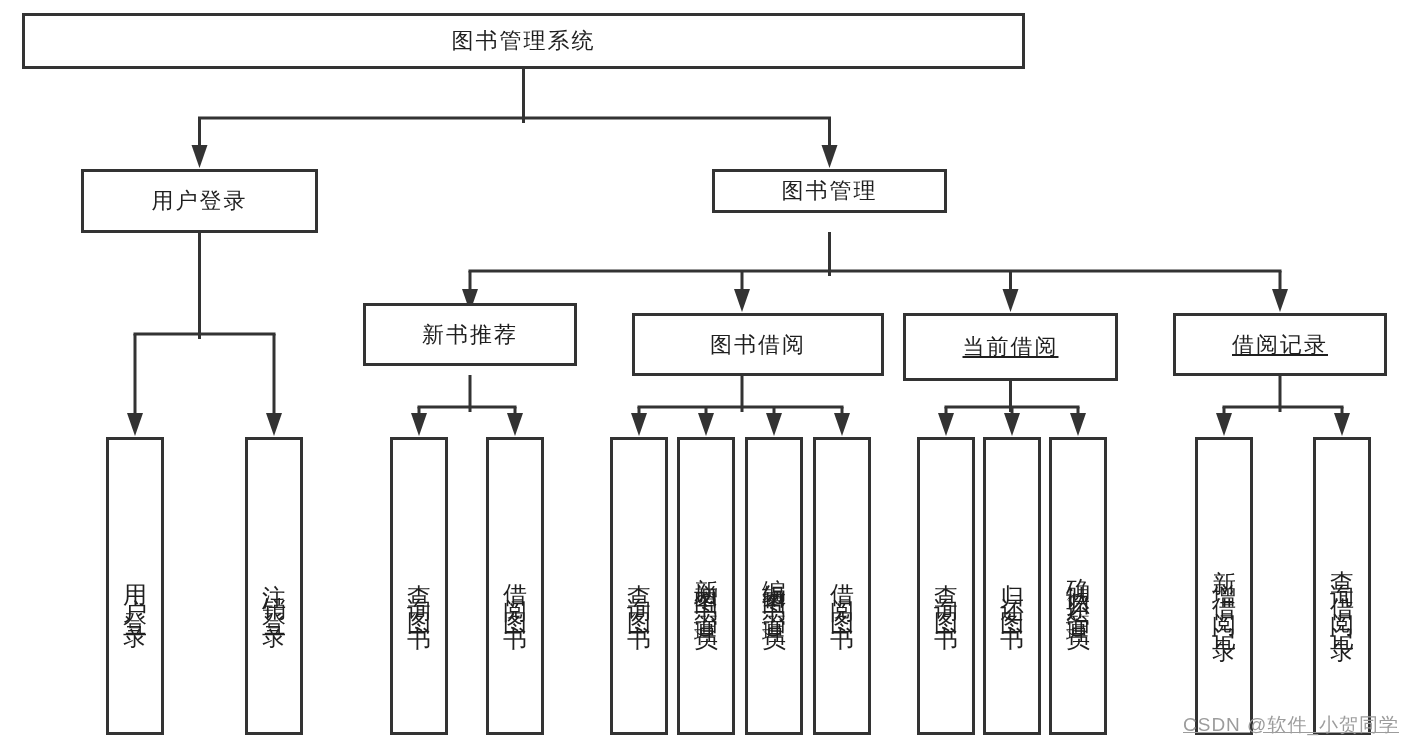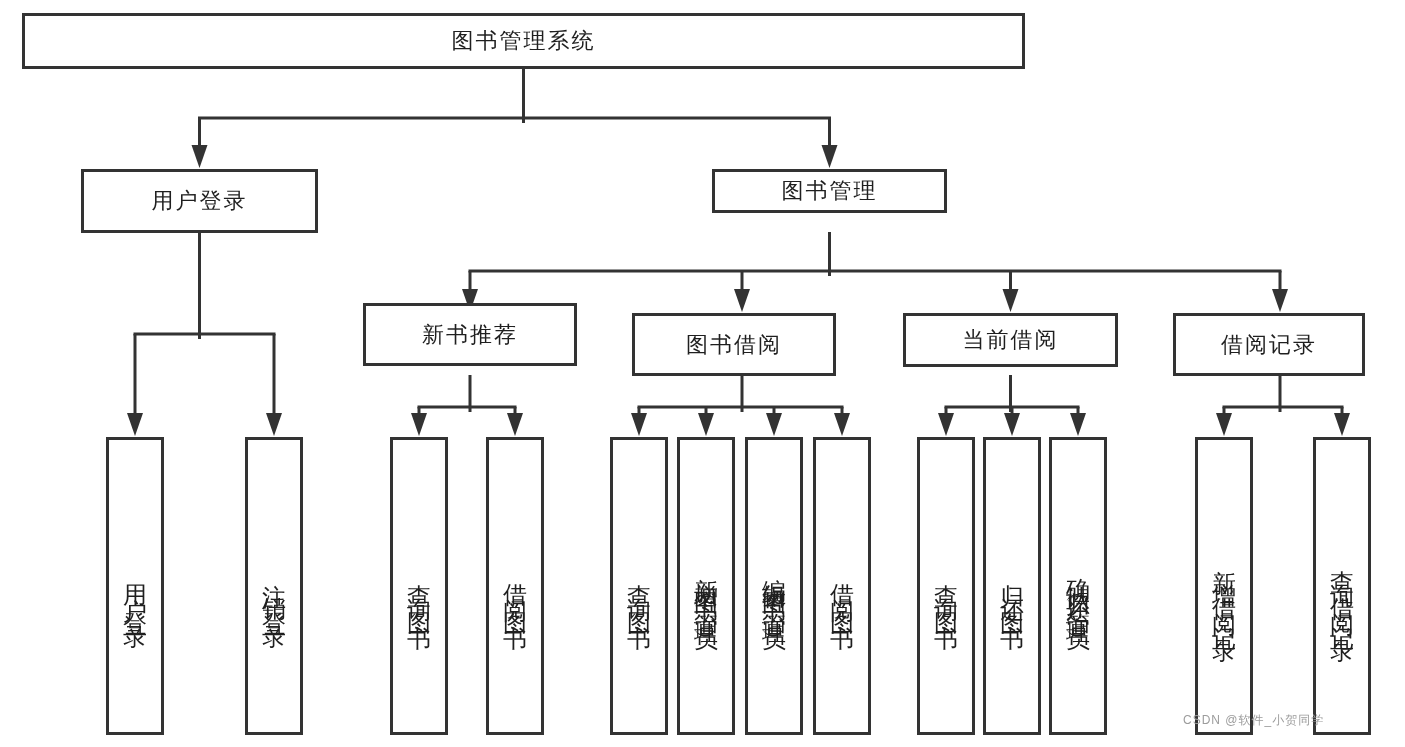--- a/index.html
+++ b/index.html
@@ -50,24 +50,25 @@
   .node.tall .label.tight {
     letter-spacing: 7px;
     transform: translateY(4px);
   }
 
   .watermark {
     position: absolute;
     left: 1183px;
     top: 712px;
     color: var(--wm, #9c9c9c);
-    font-size: 12px;
+    font-size: 19px;
     letter-spacing: 1px;
     white-space: nowrap;
     z-index: 4;
+    text-decoration: underline;
   }
 </style>
 </head>
 <body>
 
 <div class="canvas">
   <svg class="connectors" width="1405" height="747" viewBox="0 0 1405 747">
       <g>
         <line x1="523.5" y1="68" x2="523.5" y2="123" class="edge"></line>
         <line x1="198" y1="118" x2="831" y2="118" class="edge"></line>
@@ -141,27 +142,27 @@
       </div>
       <div class="node wide" style="left: 81px; top: 169px; width: 237px; height: 64px;">
         <span class="label">用户登录</span>
       </div>
       <div class="node wide" style="left: 712px; top: 169px; width: 235px; height: 44px;">
         <span class="label">图书管理</span>
       </div>
       <div class="node wide" style="left: 363px; top: 303px; width: 214px; height: 63px;">
         <span class="label">新书推荐</span>
       </div>
-      <div class="node wide" style="left: 632px; top: 313px; width: 204px; height: 63px;">
+      <div class="node wide" style="left: 632px; top: 313px; width: 252px; height: 63px;">
         <span class="label">图书借阅</span>
       </div>
-      <div class="node wide" style="left: 903px; top: 313px; width: 215px; height: 54px;">
+      <div class="node wide" style="left: 903px; top: 313px; width: 215px; height: 68px; text-decoration: underline;">
         <span class="label">当前借阅</span>
       </div>
-      <div class="node wide" style="left: 1173px; top: 313px; width: 192px; height: 63px;">
+      <div class="node wide" style="left: 1173px; top: 313px; width: 214px; height: 63px; text-decoration: underline;">
         <span class="label">借阅记录</span>
       </div>
       <div class="node tall" style="left: 106px; top: 437px; width: 58px; height: 298px;">
         <span class="label">用户登录</span>
       </div>
       <div class="node tall" style="left: 245px; top: 437px; width: 58px; height: 298px;">
         <span class="label">注销登录</span>
       </div>
       <div class="node tall" style="left: 390px; top: 437px; width: 58px; height: 298px;">
         <span class="label">查询图书</span>

